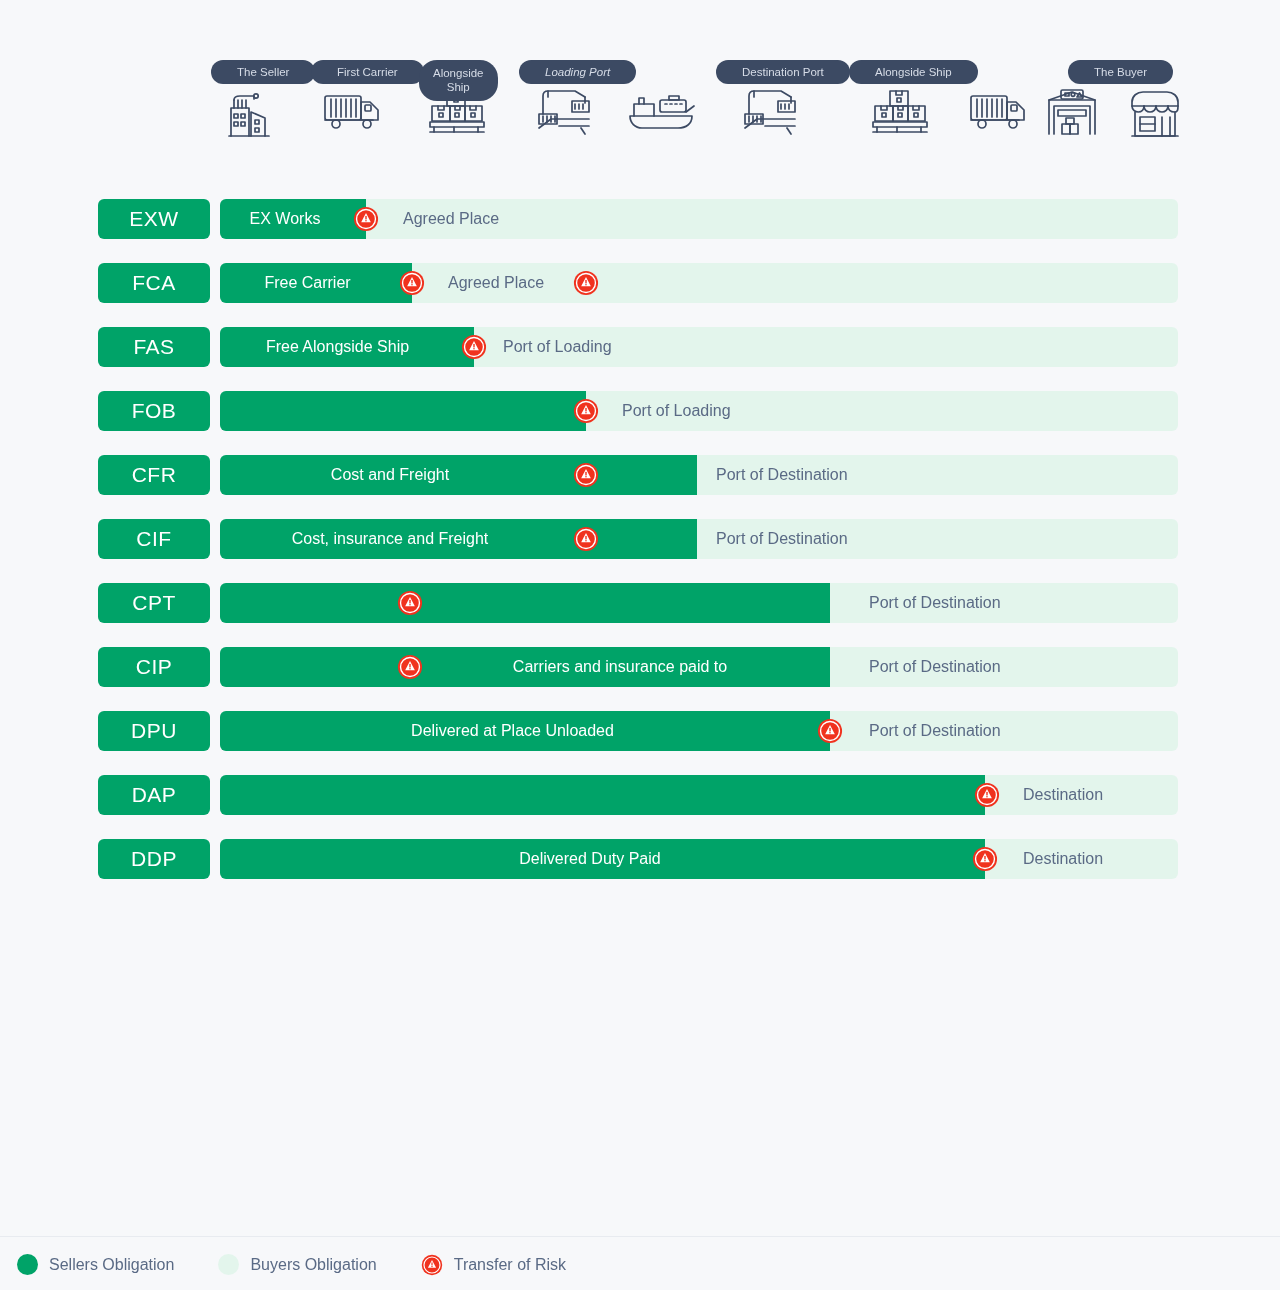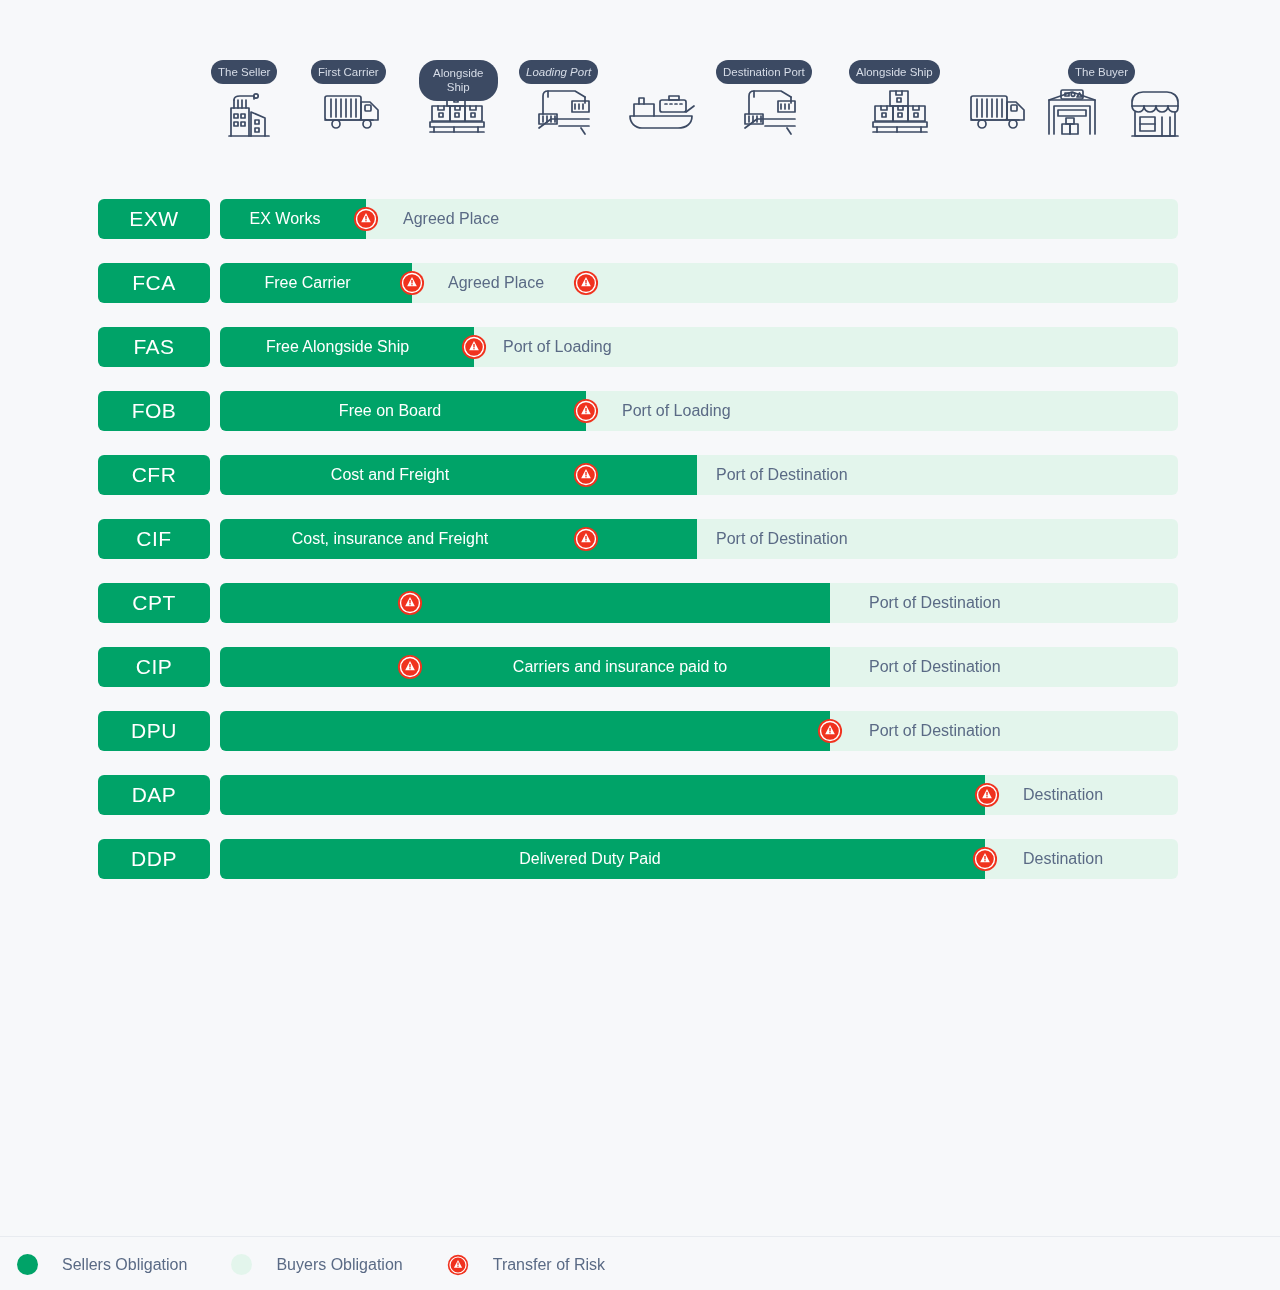--- a/index.html
+++ b/index.html
@@ -30,21 +30,21 @@
     font-size: 27px; font-weight: 400; color: #97A3B6;
     letter-spacing: -0.2px; white-space: nowrap;
   }
 
   
   .stage-row { position: relative; height: 140px; }
   .stage { position: absolute; top: 0; display: flex; flex-direction: column; align-items: center; }
   .pill {
     background: #3C4A63; color: #D6DCE7;
     border-radius: 14px; font-size: 11.5px;
-    padding: 5px 7px; text-align: center; line-height: 1.25;
+    padding: 5px 26px; text-align: center; line-height: 1.25;
     white-space: pre-line;
   }
   .pill.two-line { border-radius: 18px; padding: 6px 14px; }
   .stage-icon { margin-top: 26px; color: #3C4A63; }
   .stage-icon svg { display: block; }
 
   
   .rows { position: relative; }
   .row { position: relative; height: 64px; }
   .code-badge {
@@ -84,21 +84,21 @@
     position: absolute; left: 0; bottom: 58px; width: 100%; height: 56px;
     background: #F7F8FA; border-top: 1px solid #E8EBF0;
     display: flex; align-items: center;
   }
   .key-label-box {
     width: 143px; height: 56px; background: #EDEFF3;
     display: flex; align-items: center; justify-content: center;
   }
   .key-label { font-size: 20px; color: #41506B; letter-spacing: 0.5px; }
   .key-items { display: flex; align-items: center; padding-left: 17px; }
-  .key-item { display: flex; align-items: center; margin-right: 44px; gap: 13px; }
+  .key-item { display: flex; align-items: center; margin-right: 44px; }
   .key-dot { width: 21px; height: 21px; border-radius: 50%; margin-right: 11px; }
   .key-dot.sellers { background: #00A368; }
   .key-dot.buyers { background: #E3F5EC; }
   .key-risk { width: 22px; height: 22px; margin-right: 11px; }
   .key-text { font-size: 16px; color: #5A6A85; white-space: nowrap; }
 
   
   .footer {
     position: absolute; left: 0; bottom: 0; width: 100%; height: 58px;
     background: #0B1C3F; display: flex; align-items: center; padding-left: 20px;
@@ -348,21 +348,20 @@
   <rect x="13.25" y="10.6" width="1.5" height="4" rx="0.7" fill="#F0321E"></rect>
   <circle cx="14" cy="15.9" r="0.85" fill="#F0321E"></circle>
 </svg>
           </div>
         </div>
       </div>
       <div class="row">
         <div class="code-badge">FOB</div>
         <div class="track">
           <div class="seller-bar" style="width: 366px;"></div>
-          <div class="bar-label" style="left: 0px; width: 340px;">Free on Board</div>
           <div class="buyer-label" style="left: 402px;">Port of Loading</div>
           <div class="risk" style="left: 366px;">
             <svg viewBox="0 0 28 28">
   <circle cx="14" cy="14" r="13" fill="#F0321E"></circle>
   <circle cx="14" cy="14" r="10.2" fill="none" stroke="#FFFFFF" stroke-width="1.5"></circle>
   <path d="M14 7.6 L19.2 17.6 H8.8 Z" fill="#FFFFFF"></path>
   <rect x="13.25" y="10.6" width="1.5" height="4" rx="0.7" fill="#F0321E"></rect>
   <circle cx="14" cy="15.9" r="0.85" fill="#F0321E"></circle>
 </svg>
           </div>
@@ -432,20 +431,21 @@
   <rect x="13.25" y="10.6" width="1.5" height="4" rx="0.7" fill="#F0321E"></rect>
   <circle cx="14" cy="15.9" r="0.85" fill="#F0321E"></circle>
 </svg>
           </div>
         </div>
       </div>
       <div class="row">
         <div class="code-badge">DPU</div>
         <div class="track">
           <div class="seller-bar" style="width: 610px;"></div>
+          <div class="bar-label" style="left: 0px; width: 585px;">Delivered at Place Unloaded</div>
           <div class="buyer-label" style="left: 649px;">Port of Destination</div>
           <div class="risk" style="left: 610px;">
             <svg viewBox="0 0 28 28">
   <circle cx="14" cy="14" r="13" fill="#F0321E"></circle>
   <circle cx="14" cy="14" r="10.2" fill="none" stroke="#FFFFFF" stroke-width="1.5"></circle>
   <path d="M14 7.6 L19.2 17.6 H8.8 Z" fill="#FFFFFF"></path>
   <rect x="13.25" y="10.6" width="1.5" height="4" rx="0.7" fill="#F0321E"></rect>
   <circle cx="14" cy="15.9" r="0.85" fill="#F0321E"></circle>
 </svg>
           </div>

